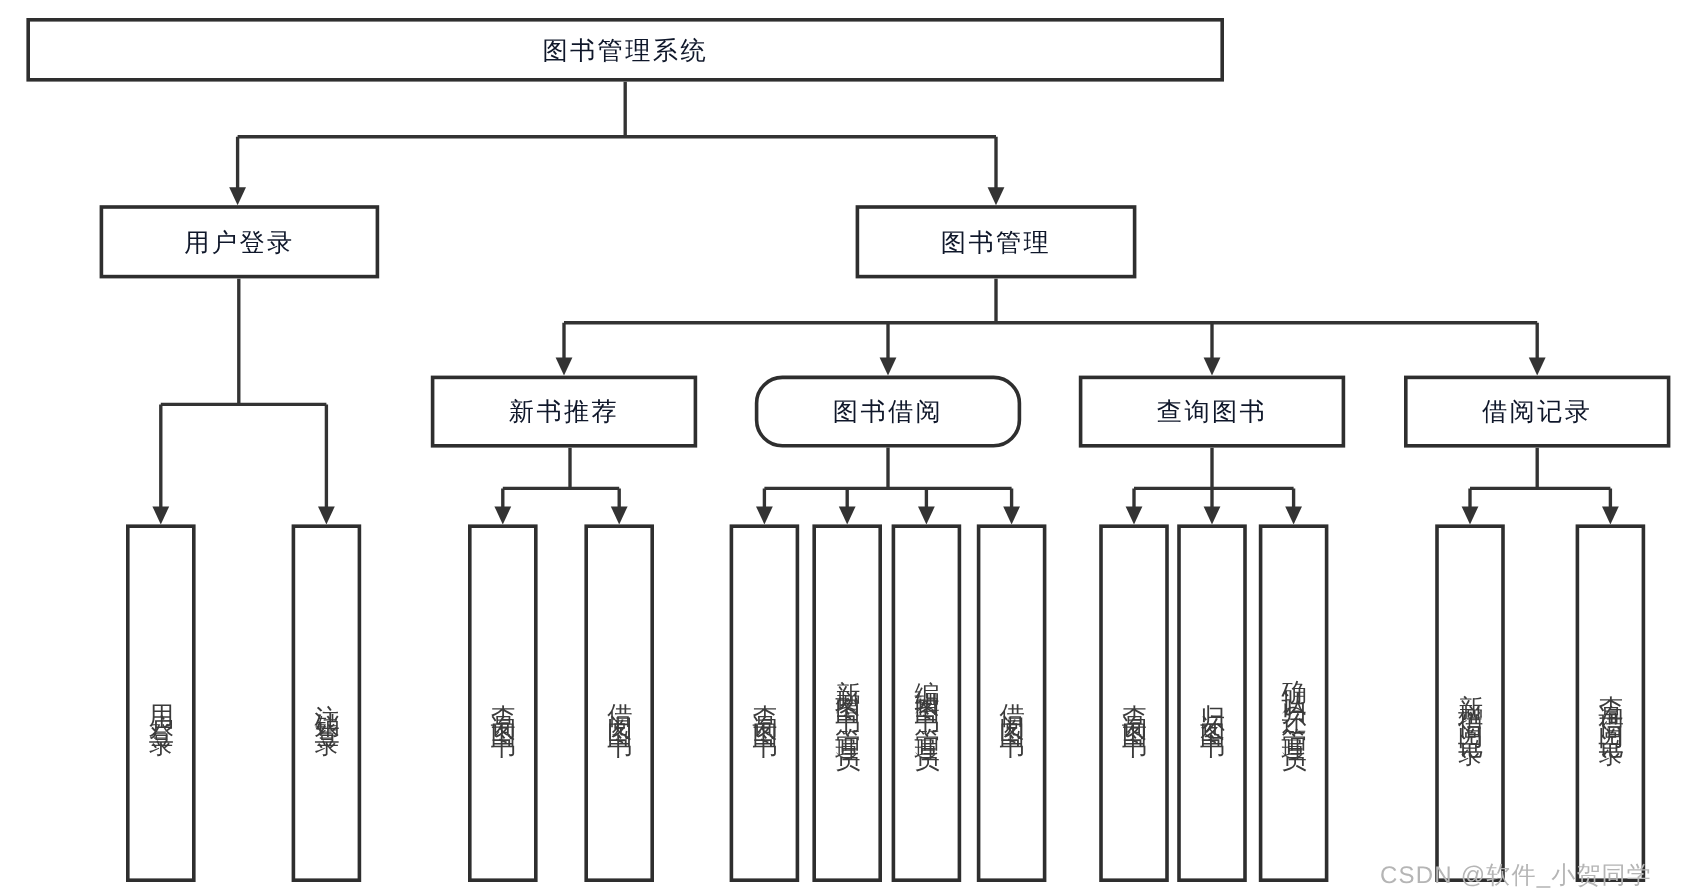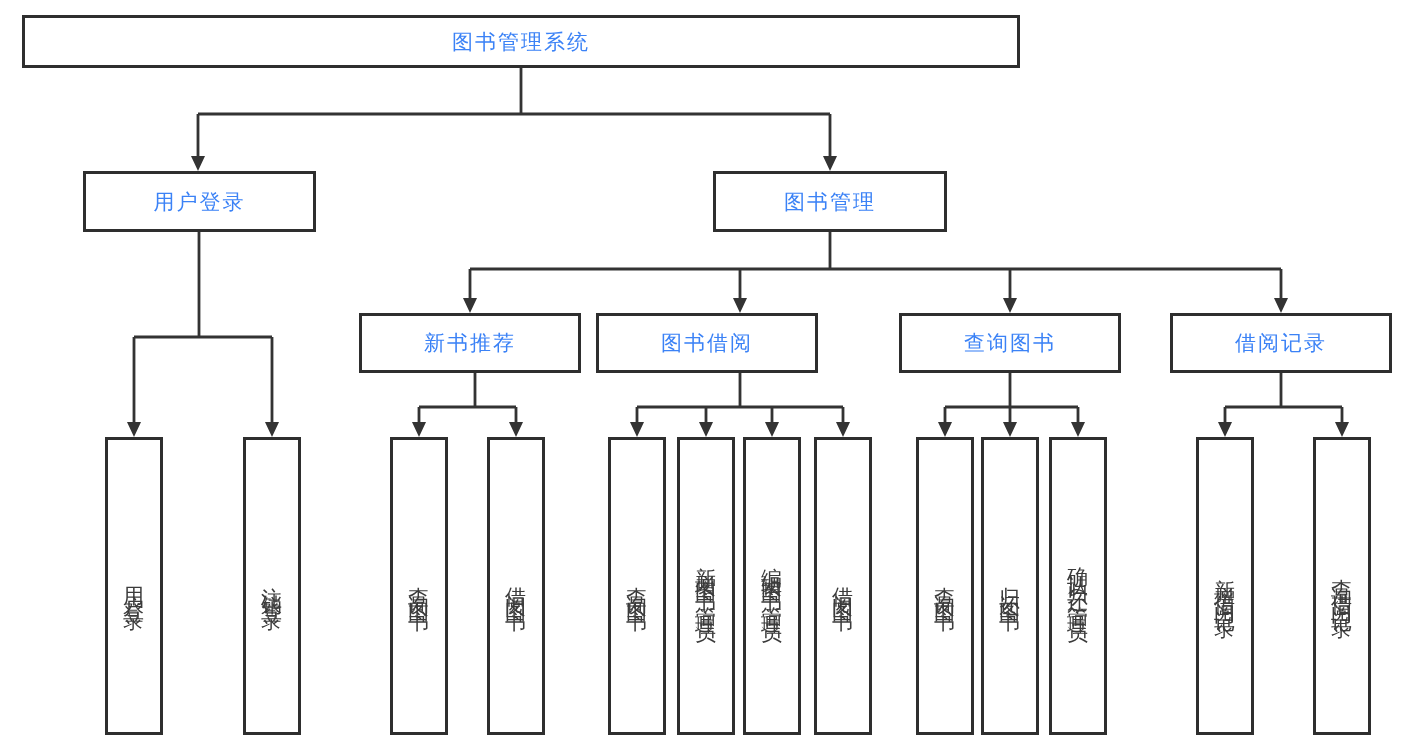--- a/index.html
+++ b/index.html
@@ -6,21 +6,21 @@
   .stage{
     position:relative;width:1405px;height:747px;background:#ffffff;overflow:hidden;
     font-family:"Liberation Sans", sans-serif;color:#3b3b3b;
   }
   .connectors{position:absolute;left:0;top:0;z-index:0;}
   .box{
     position:absolute;box-sizing:border-box;background:#ffffff;
     border:3px solid #2e2e2e;display:flex;align-items:center;justify-content:center;
     z-index:1;
   }
-  .hlabel{font-size:21px;letter-spacing:2px;color:#3b82f6;white-space:nowrap;}
+  .hlabel{font-size:21px;letter-spacing:2px;color:#0f172a;white-space:nowrap;}
   .root{left:22px;top:15px;width:998px;height:53px;}
   .lvl2a{left:83px;top:171px;width:233px;height:61px;}
   .lvl2b{left:713px;top:171px;width:234px;height:61px;}
   .lvl3{top:313px;width:222px;height:60px;}
   .leaf{top:437px;width:58px;height:298px;}
   .vtext{
     writing-mode:vertical-rl;text-orientation:upright;
     font-size:21px;letter-spacing:8px;line-height:1;color:#3b3b3b;
   }
   .watermark{
@@ -80,21 +80,21 @@
   <div class="box lvl2a">
     <span class="hlabel">用户登录</span>
   </div>
   <div class="box lvl2b">
     <span class="hlabel">图书管理</span>
   </div>
 
   <div class="box lvl3" style="left:359px;">
     <span class="hlabel">新书推荐</span>
   </div>
-  <div class="box lvl3" style="left:596px;">
+  <div class="box lvl3" style="left:629px;border-radius:23px;">
     <span class="hlabel">图书借阅</span>
   </div>
   <div class="box lvl3" style="left:899px;">
     <span class="hlabel">查询图书</span>
   </div>
   <div class="box lvl3" style="left:1170px;">
     <span class="hlabel">借阅记录</span>
   </div>
 
   <div class="box leaf" style="left:105px;">
@@ -134,14 +134,15 @@
     <span class="vtext">确认归还（管理员）</span>
   </div>
 
   <div class="box leaf" style="left:1196px;">
     <span class="vtext">新增借阅记录</span>
   </div>
   <div class="box leaf" style="left:1313px;">
     <span class="vtext">查询借阅记录</span>
   </div>
 
+  <div class="watermark">CSDN @软件_小贺同学</div>
 
 </div>
 
 </body></html>

